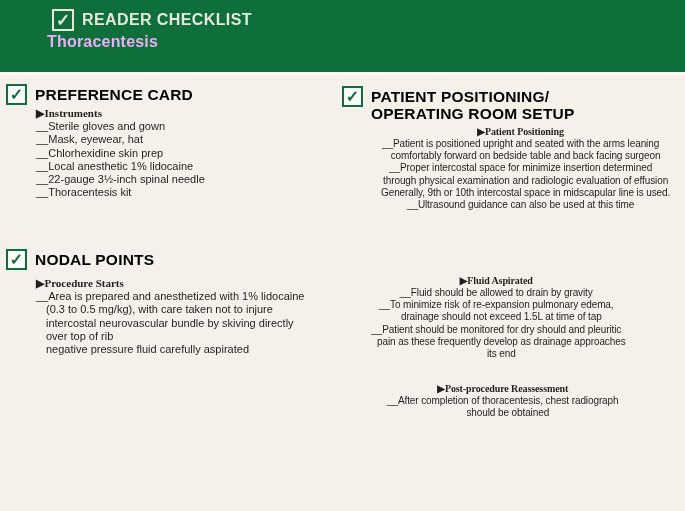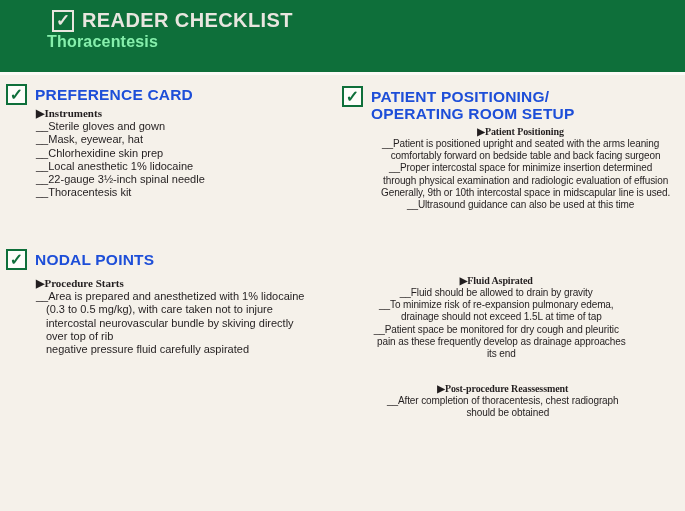--- a/index.html
+++ b/index.html
@@ -38,32 +38,32 @@
   .cb-dark {
     width: 22px; height: 22px;
     border: 2px solid #e8e6df;
     color: #e8e6df;
     font-size: 17px;
     font-weight: bold;
     line-height: 1;
   }
   .h-title {
     margin: 0 0 0 8px;
-    font-size: 20px;
+    font-size: 16px;
     font-weight: bold;
     color: #e8e6df;
     letter-spacing: 0.4px;
   }
   .h-sub {
     position: absolute;
     left: 47px; top: 33px;
     margin: 0;
     font-size: 16px;
     font-weight: bold;
-    color: #86efac;
+    color: #f0abfc;
     letter-spacing: 0.2px;
   }
 
   
   .sec-head {
     position: absolute;
     display: flex;
     align-items: flex-start;
   }
   .cb-light {
@@ -72,21 +72,21 @@
     background: #fdfdfa;
     color: #0e6f3a;
     font-size: 16px;
     font-weight: bold;
     line-height: 1;
   }
   .sec-title {
     margin: 3px 0 0 8px;
     font-size: 15.5px;
     font-weight: bold;
-    color: #1d4ed8;
+    color: #000000;
     line-height: 16.5px;
     letter-spacing: 0.2px;
   }
 
   
   .list { position: absolute; }
   .ln { white-space: nowrap; }
   .ln.head { font-weight: bold; font-family: Liberation Serif, serif; }
   .ln.cont { padding-left: 10px; }
   .fs-l .ln { font-size: 11px;  line-height: 13.2px; }
@@ -164,21 +164,21 @@
       <div class="ln cont">intercostal neurovascular bundle by skiving directly</div>
       <div class="ln cont">over top of rib</div>
       <div class="ln cont">negative pressure fluid carefully aspirated</div>
     </div>
 
   <div class="list fs-r" id="list-fluid">
       <div class="ln head">▶Fluid Aspirated</div>
       <div class="ln item">__Fluid should be allowed to drain by gravity</div>
       <div class="ln item">__To minimize risk of re-expansion pulmonary edema,</div>
       <div class="ln cont">drainage should not exceed 1.5L at time of tap</div>
-      <div class="ln item">__Patient space be monitored for dry cough and pleuritic</div>
+      <div class="ln item">__Patient should be monitored for dry should and pleuritic</div>
       <div class="ln cont">pain as these frequently develop as drainage approaches</div>
       <div class="ln cont">its end</div>
     </div>
 
   <div class="list fs-r" id="list-post">
       <div class="ln head">▶Post-procedure Reassessment</div>
       <div class="ln item">__After completion of thoracentesis, chest radiograph</div>
       <div class="ln cont">should be obtained</div>
     </div>
 

